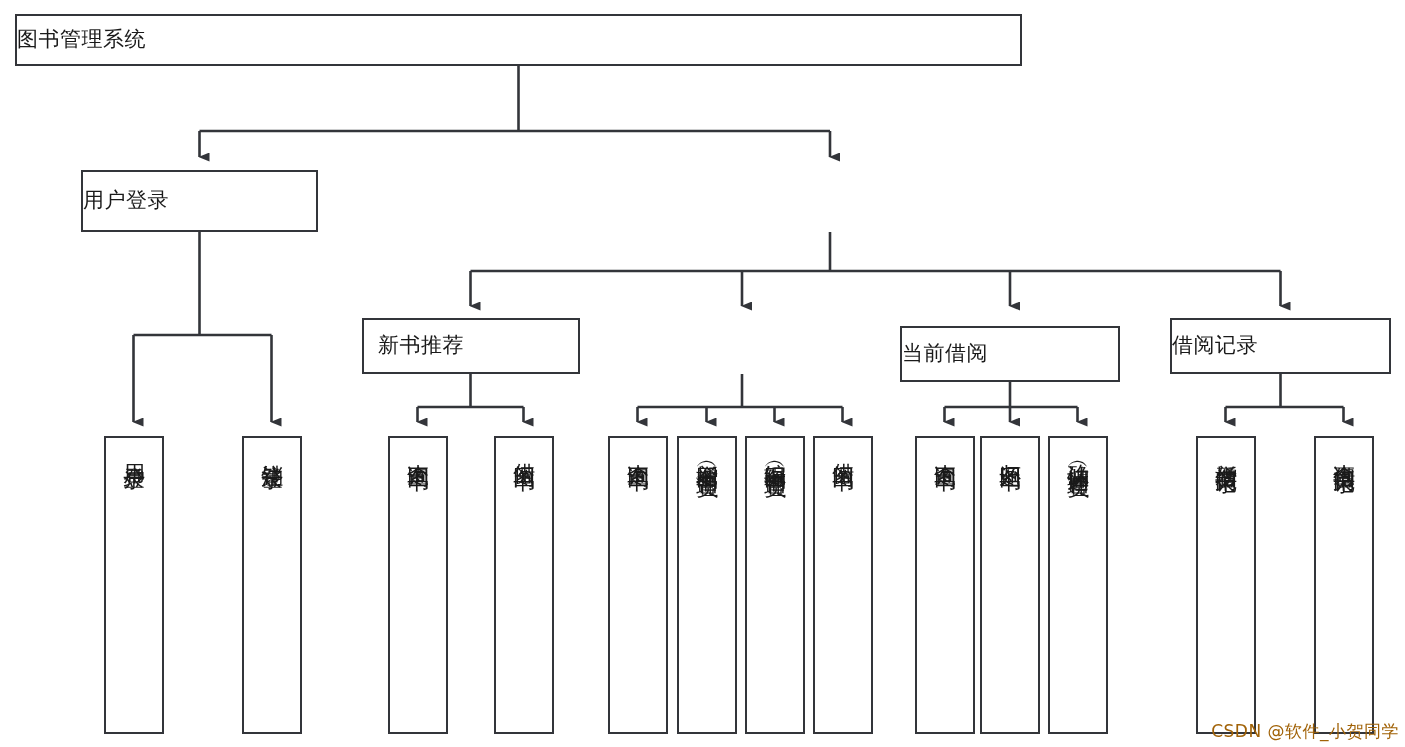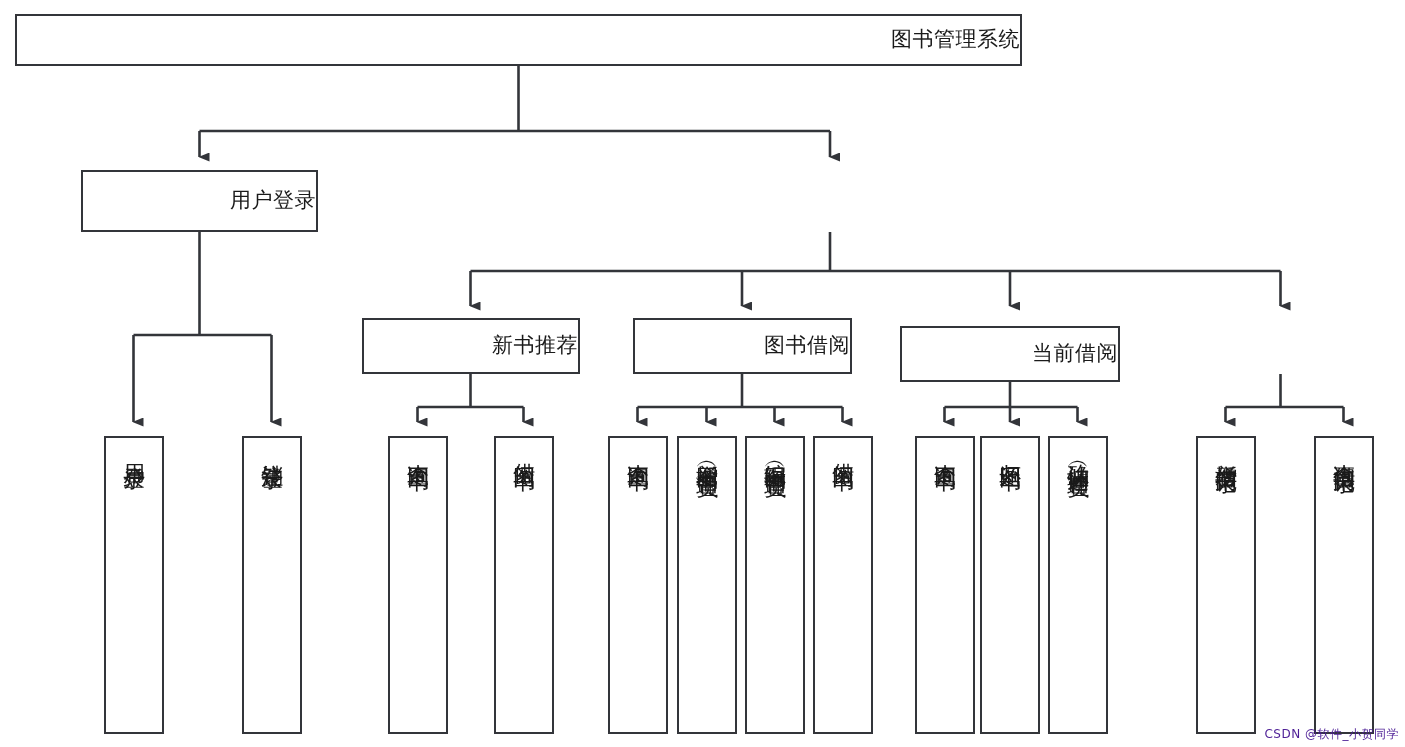--- a/index.html
+++ b/index.html
@@ -25,21 +25,21 @@
     width: 1405px;
     height: 747px;
   }
   .node {
     position: absolute;
     box-sizing: border-box;
     background: #ffffff;
     border: 2.5px solid #33353a;
     display: flex;
     align-items: center;
-    justify-content: flex-end;
+    justify-content: flex-start;
     color: #1a1a1a;
   }
   .node .node-label {
     display: block;
     text-align: center;
     line-height: 1.12;
     letter-spacing: 0.5px;
   }
   .node.horizontal .node-label {
     font-size: 21px;
@@ -54,22 +54,22 @@
     text-orientation: upright;
     font-size: 22px;
     line-height: 1.02;
     letter-spacing: 2px;
     white-space: nowrap;
   }
   #watermark {
     position: absolute;
     right: 6px;
     bottom: 4px;
-    font-size: 12px;
-    color: #4c1d95;
+    font-size: 17px;
+    color: #a16207;
     letter-spacing: 0.5px;
     white-space: nowrap;
     pointer-events: none;
   }
 </style>
 </head>
 <body>
 
 <div id="diagram-root">
 
@@ -127,28 +127,28 @@
   </svg>
 
   <div class="node horizontal" style="left:15px; top:14px; width:1007px; height:52px;">
     <span class="node-label">图书管理系统</span>
   </div>
 
   <div class="node horizontal" style="left:81px; top:170px; width:237px; height:62px;">
     <span class="node-label">用户登录</span>
   </div>
 
-  <div class="node horizontal" style="left:362px; top:318px; width:218px; height:56px;">
+  <div class="node horizontal" style="left:362px; top:318px; width:218px; height:56px;padding-left:14px;">
     <span class="node-label">新书推荐</span>
-  </div>
-  <div class="node horizontal" style="left:633px; top:318px; width:219px; height:56px;">
-    <span class="node-label">图书借阅</span>
   </div>
   <div class="node horizontal" style="left:900px; top:318px; width:220px; height:56px;margin-top:8px;">
     <span class="node-label">当前借阅</span>
+  </div>
+  <div class="node horizontal" style="left:1170px; top:318px; width:221px; height:56px;">
+    <span class="node-label">借阅记录</span>
   </div>
 
   <div class="node vertical" style="left:104px; top:436px; width:60px; height:298px;">
     <span class="node-label">用户登录</span>
   </div>
   <div class="node vertical" style="left:242px; top:436px; width:60px; height:298px;">
     <span class="node-label">注销登录</span>
   </div>
 
   <div class="node vertical" style="left:388px; top:436px; width:60px; height:298px;">

